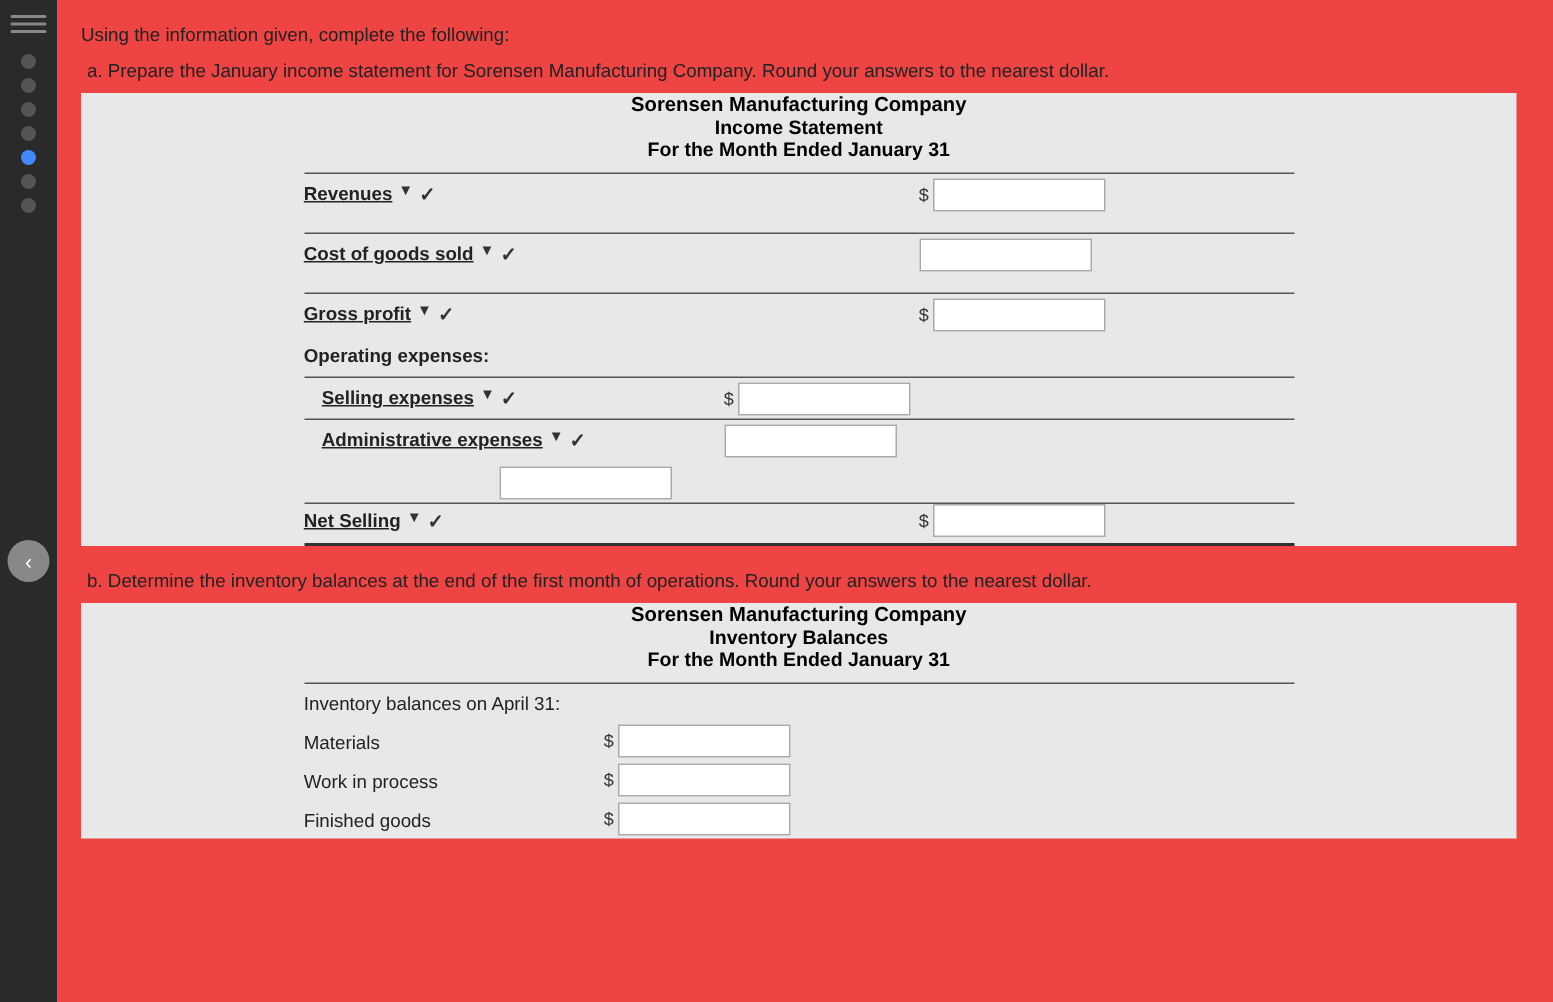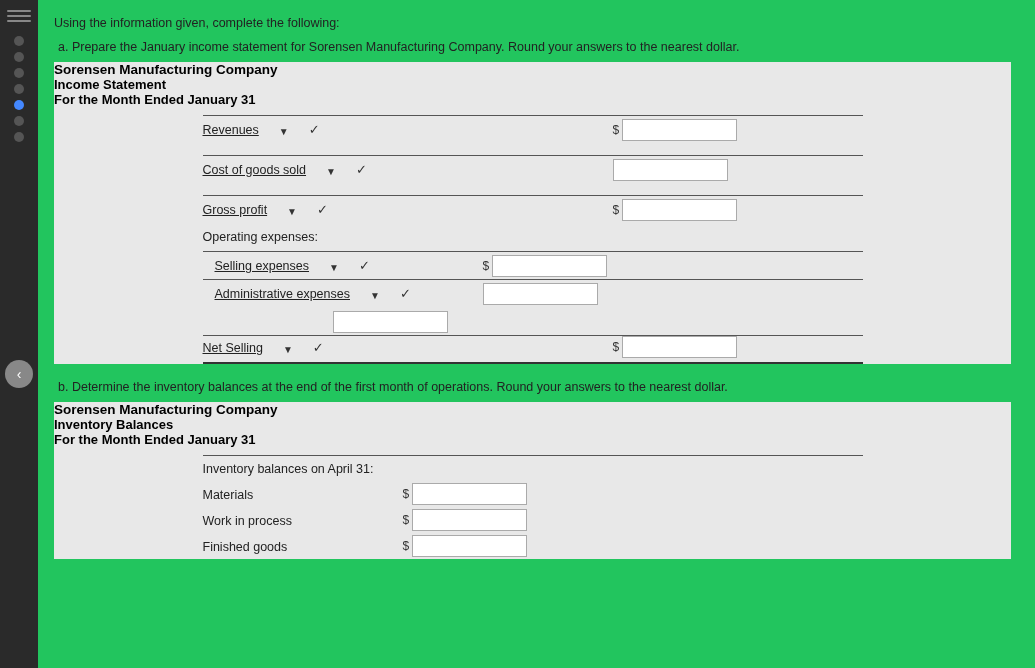--- a/index.html
+++ b/index.html
@@ -51,41 +51,41 @@
       align-items: center;
       justify-content: center;
       color: white;
       font-size: 14px;
       cursor: pointer;
       margin-top: auto;
       margin-bottom: 280px;
     }
     .main-content {
       flex: 1;
-      background: #22c55e;
+      background: #ef4444;
       padding: 16px 24px 16px 16px;
       overflow-y: auto;
     }
     .instructions {
       font-size: 12.5px;
       color: #222;
       margin-bottom: 10px;
     }
     .sub-instruction {
       font-size: 12.5px;
       color: #222;
       margin-bottom: 8px;
       margin-left: 4px;
     }
     .form-section {
       background: #e8e8e8;
       margin-bottom: 16px;
     }
     .company-header {
-      text-align: left;
+      text-align: center;
       margin-bottom: 2px;
     }
     .company-name {
       font-weight: bold;
       font-size: 13.5px;
     }
     .report-title {
       font-size: 13px;
       font-weight: bold;
     }
@@ -99,22 +99,23 @@
       align-items: center;
       min-height: 28px;
       position: relative;
     }
     .form-row.bordered {
       border-top: 1px solid #555;
     }
     .label-cell {
       flex: 0 0 280px;
       display: flex;
-      align-items: flex-end;
-      gap: 20px;
+      align-items: flex-start;
+      gap: 4px;
+      font-weight: bold;
     }
     .label-text {
       font-size: 12.5px;
       color: #222;
     }
     .label-text.underline {
       text-decoration: underline;
     }
     .dropdown-arrow {
       font-size: 10px;

